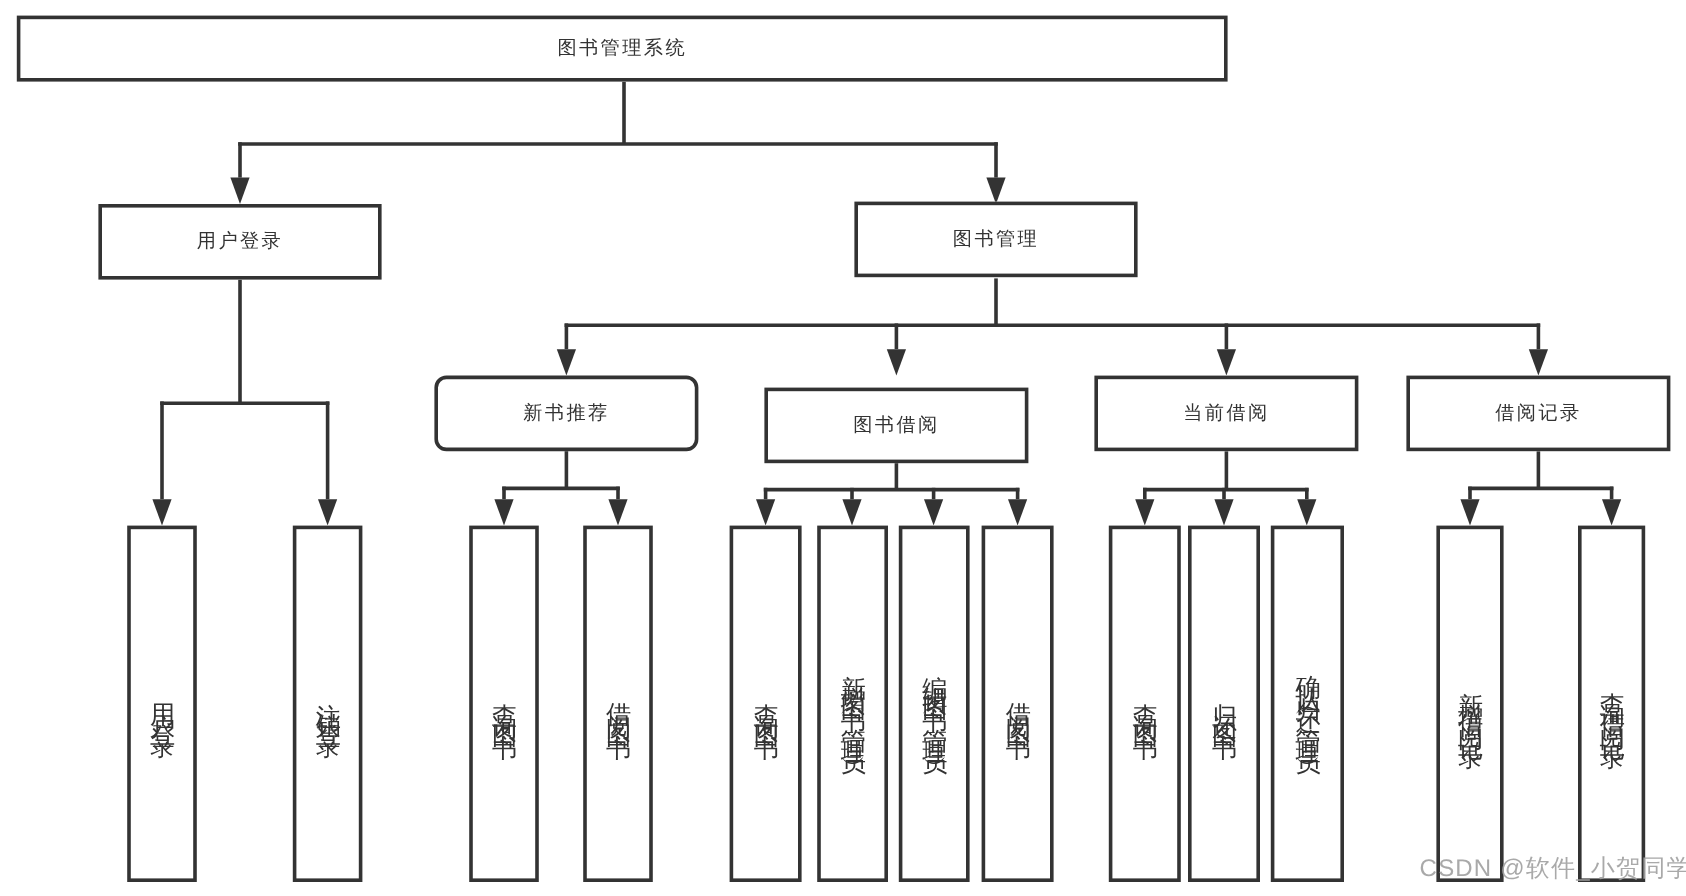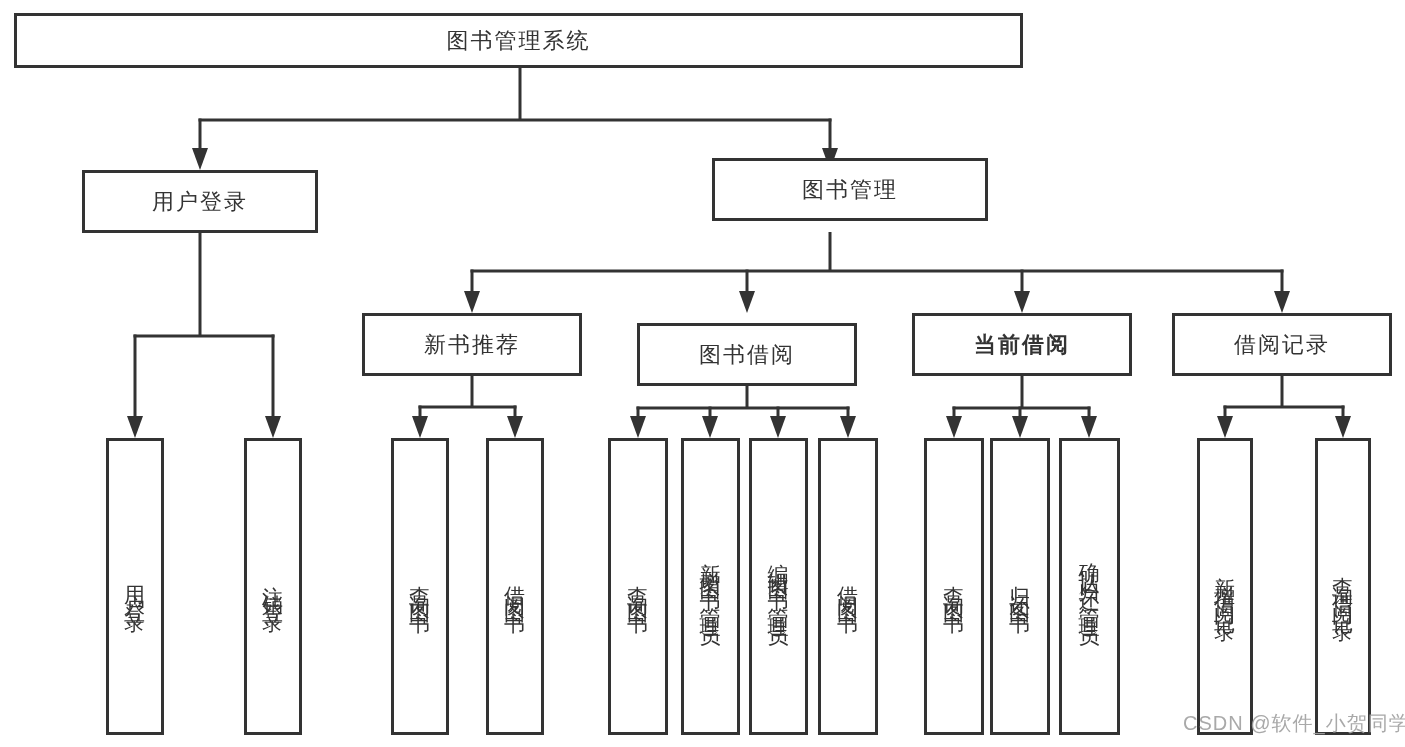--- a/index.html
+++ b/index.html
@@ -26,21 +26,21 @@
     box-sizing: border-box;
     background: #ffffff;
     border: 3px solid #333333;
     display: flex;
     align-items: center;
     justify-content: center;
     color: #333333;
     z-index: 1;
   }
   .h-label {
-    font-size: 22px;
+    font-size: 16px;
     letter-spacing: 2px;
     white-space: nowrap;
   }
   .v-label {
     writing-mode: vertical-rl;
     text-orientation: mixed;
     font-size: 21px;
     letter-spacing: 9px;
     line-height: 1.1;
     white-space: nowrap;
@@ -128,31 +128,31 @@
     </g>
   </svg>
 
   <div class="box" style="left:14px;top:13px;width:1009px;height:55px;">
     <span class="h-label">图书管理系统</span>
   </div>
 
   <div class="box" style="left:82px;top:170px;width:236px;height:63px;">
     <span class="h-label">用户登录</span>
   </div>
-  <div class="box" style="left:712px;top:158px;width:276px;height:63px;">
+  <div class="box" style="left:712px;top:168px;width:236px;height:63px;">
     <span class="h-label">图书管理</span>
   </div>
 
-  <div class="box" style="left:362px;top:313px;width:220px;height:63px;">
+  <div class="box" style="left:362px;top:313px;width:220px;height:63px;border-radius:10px;">
     <span class="h-label">新书推荐</span>
   </div>
   <div class="box" style="left:637px;top:323px;width:220px;height:63px;">
     <span class="h-label">图书借阅</span>
   </div>
-  <div class="box" style="left:912px;top:313px;width:220px;height:63px;font-weight:bold;">
+  <div class="box" style="left:912px;top:313px;width:220px;height:63px;">
     <span class="h-label">当前借阅</span>
   </div>
   <div class="box" style="left:1172px;top:313px;width:220px;height:63px;">
     <span class="h-label">借阅记录</span>
   </div>
 
   <div class="box leaf" style="left:106px;top:438px;width:58px;height:297px;">
     <span class="v-label">用户登录</span>
   </div>
   <div class="box leaf" style="left:244px;top:438px;width:58px;height:297px;">

